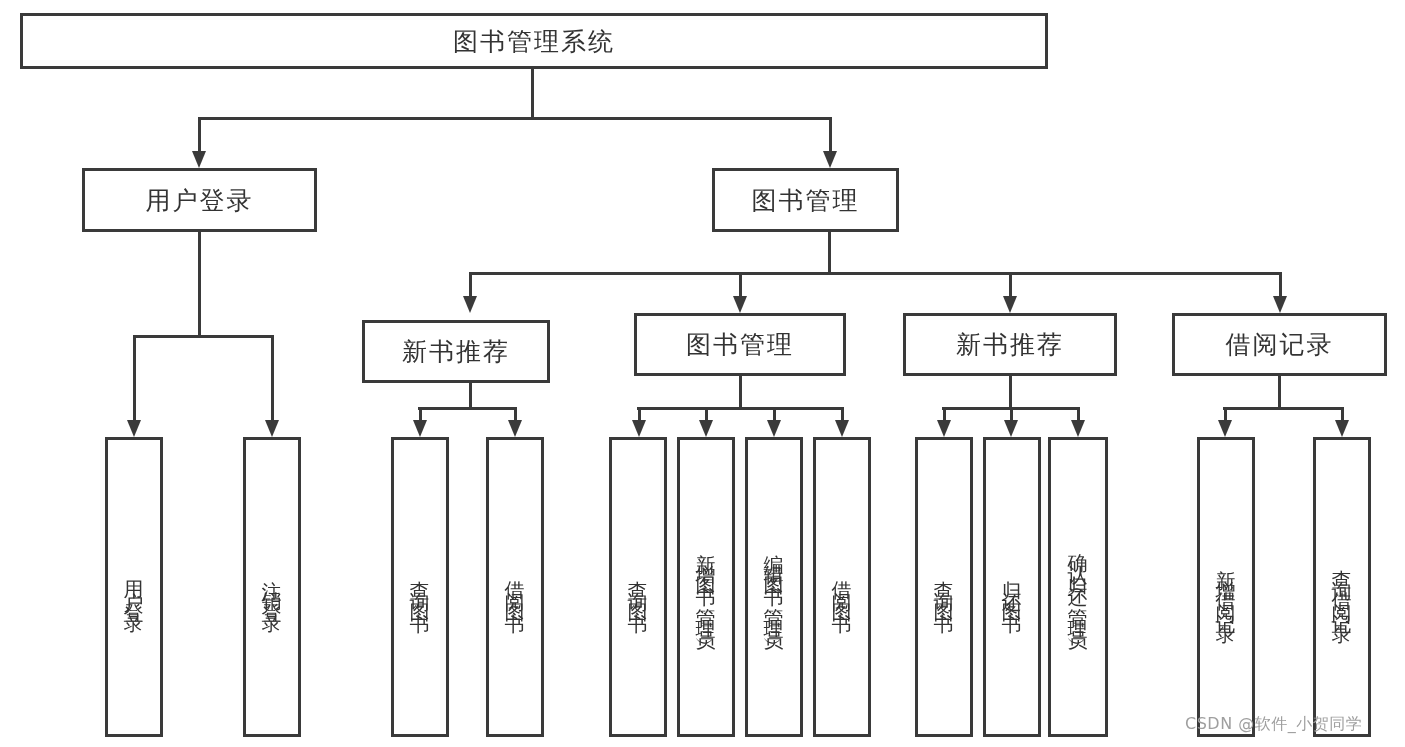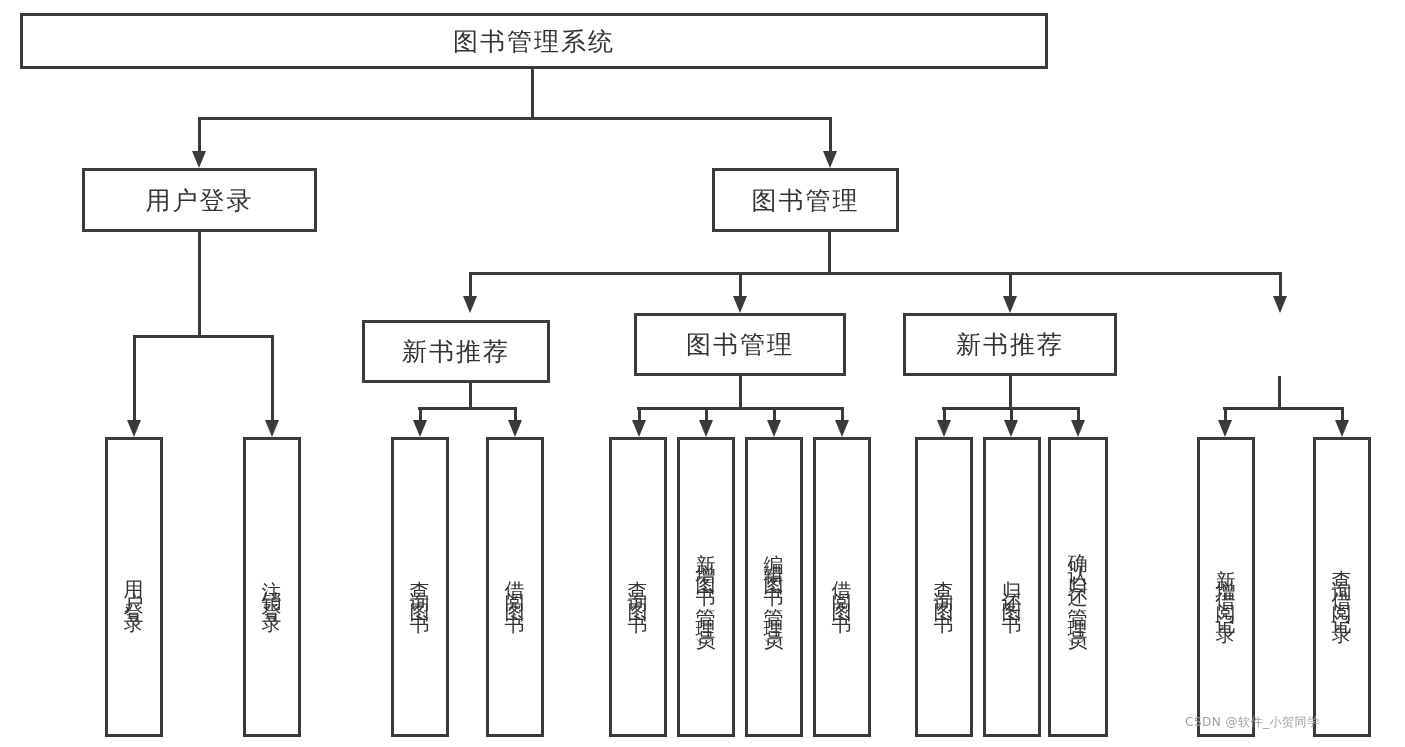--- a/index.html
+++ b/index.html
@@ -72,21 +72,21 @@
   .s16{left:1010px;top:407px;height:15px;} .k16{left:1004px;top:420px;}
   .s17{left:1077px;top:407px;height:15px;} .k17{left:1071px;top:420px;}
   
   .v-record{left:1278px;top:376px;height:31px;}
   .h-record{left:1223px;top:407px;width:120px;}
   .s18{left:1224px;top:407px;height:15px;} .k18{left:1218px;top:420px;}
   .s19{left:1341px;top:407px;height:15px;} .k19{left:1335px;top:420px;}
   
   .watermark{
     position:absolute;left:1185px;top:714px;z-index:5;
-    font-size:12px;letter-spacing:0.5px;color:#9f9f9f;white-space:nowrap;
+    font-size:16px;letter-spacing:0.5px;color:#9f9f9f;white-space:nowrap;
   }
 </style>
 </head>
 <body>
 
 <div class="stage">
 
   <div>
     <div class="ln vl v-root"></div>
     <div class="ln hl h-root"></div>
@@ -173,20 +173,23 @@
 
   <div class="node h-node n-newbook">
     <span>新书推荐</span>
   </div>
   <div class="node h-node n-borrow">
     <span>图书管理</span>
   </div>
   <div class="node h-node n-current">
     <span>新书推荐</span>
   </div>
+  <div class="node h-node n-record">
+    <span>借阅记录</span>
+  </div>
 
   <div class="node v-node lf lf-a">
     <span class="vtext">用户登录</span>
   </div>
   <div class="node v-node lf lf-b">
     <span class="vtext">注销登录</span>
   </div>
 
   <div class="node v-node lf lf-c">
     <span class="vtext">查询图书</span>

